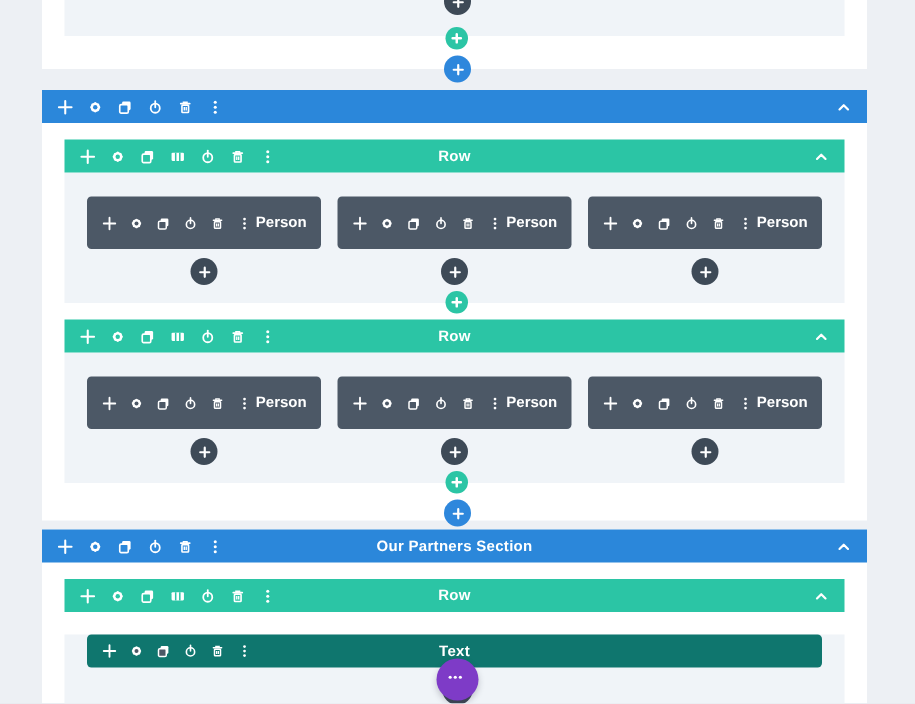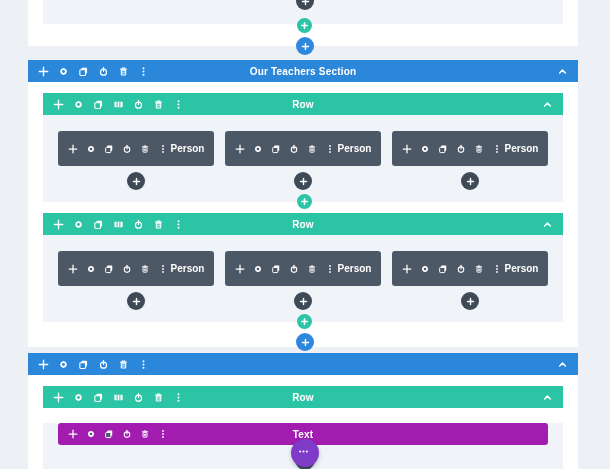--- a/index.html
+++ b/index.html
@@ -19,21 +19,21 @@
   .collapse{margin-left:auto;padding-right:10px;z-index:2;display:flex;align-items:center;}
   .rowblock{position:absolute;}
   .rowbody{background:#f0f4f8;width:100%;box-sizing:border-box;}
   .cols{display:flex;gap:11px;padding:16px 15px 0 15px;}
   .col{flex:1;display:flex;flex-direction:column;align-items:center;}
   .module{background:#4c5866;--bg:#4c5866;border-radius:3px;width:100%;height:35px;
     display:flex;flex-direction:row;align-items:center;justify-content:center;gap:3px;}
   .module .tb{padding-left:0;gap:8px;}
   .module .icon,.module .icon svg{width:10px;height:10px;}
   .mod-title{color:#fff;font-size:10px;font-weight:700;}
-  .module-wide{background:#a21caf;--bg:#4c5866;border-radius:3px;height:22px;margin:15px 15px 0 15px;
+  .module-wide{background:#0f766e;--bg:#4c5866;border-radius:3px;height:22px;margin:15px 15px 0 15px;
     position:relative;display:flex;align-items:center;}
   .module-wide .tb{gap:8px;}
   .module-wide .icon,.module-wide .icon svg{width:10px;height:10px;}
   .module-wide .hdr-title{font-size:10px;}
   .cbtn{position:absolute;border-radius:50%;display:flex;align-items:center;justify-content:center;z-index:5;}
   .cbtn svg{display:block;}
   .cbtn-dark{background:#3e4a57;}
   .cbtn-teal{background:#2bc5a5;}
   .cbtn-blue{background:#2e87dc;}
   .cbtn-purple{background:#7e3bc7;box-shadow:0 2px 4px rgba(40,40,60,.25);}
@@ -105,21 +105,20 @@
             </svg>
           </span>
         <span class="icon">
             <svg viewBox="0 0 12 12" xmlns="http://www.w3.org/2000/svg">
               <circle cx="6" cy="2.4" r="1.1" fill="#fff"></circle>
               <circle cx="6" cy="6" r="1.1" fill="#fff"></circle>
               <circle cx="6" cy="9.6" r="1.1" fill="#fff"></circle>
             </svg>
           </span>
       </div>
-      <span class="hdr-title">Our Teachers Section</span>
       <span class="collapse">
         <span class="icon">
             <svg viewBox="0 0 12 12" xmlns="http://www.w3.org/2000/svg">
               <path d="M2.9 7.6L6 4.5L9.1 7.6" fill="none" stroke="#fff" stroke-width="1.6" stroke-linecap="round" stroke-linejoin="round"></path>
             </svg>
           </span>
         </span>
     </div>
   </div>
 
@@ -626,20 +625,21 @@
             </svg>
           </span>
         <span class="icon">
             <svg viewBox="0 0 12 12" xmlns="http://www.w3.org/2000/svg">
               <circle cx="6" cy="2.4" r="1.1" fill="#fff"></circle>
               <circle cx="6" cy="6" r="1.1" fill="#fff"></circle>
               <circle cx="6" cy="9.6" r="1.1" fill="#fff"></circle>
             </svg>
           </span>
       </div>
+      <span class="hdr-title">Our Partners Section</span>
       <span class="collapse">
         <span class="icon">
             <svg viewBox="0 0 12 12" xmlns="http://www.w3.org/2000/svg">
               <path d="M2.9 7.6L6 4.5L9.1 7.6" fill="none" stroke="#fff" stroke-width="1.6" stroke-linecap="round" stroke-linejoin="round"></path>
             </svg>
           </span>
         </span>
     </div>
   </div>
 

